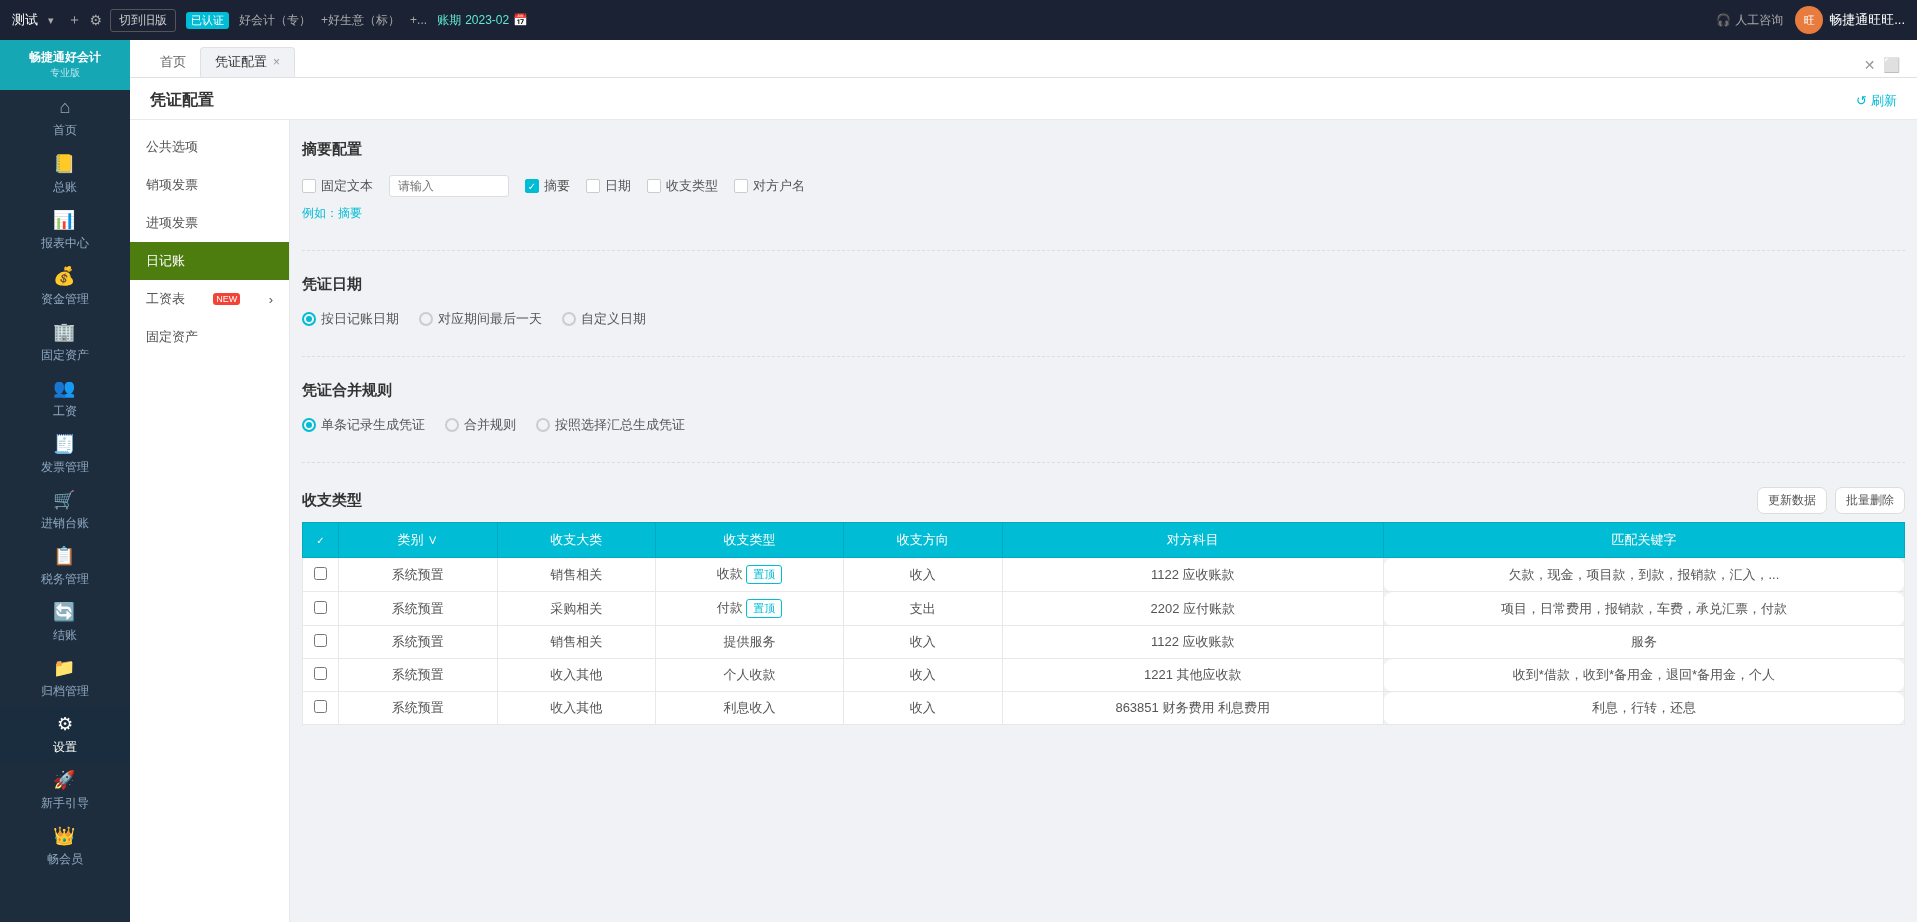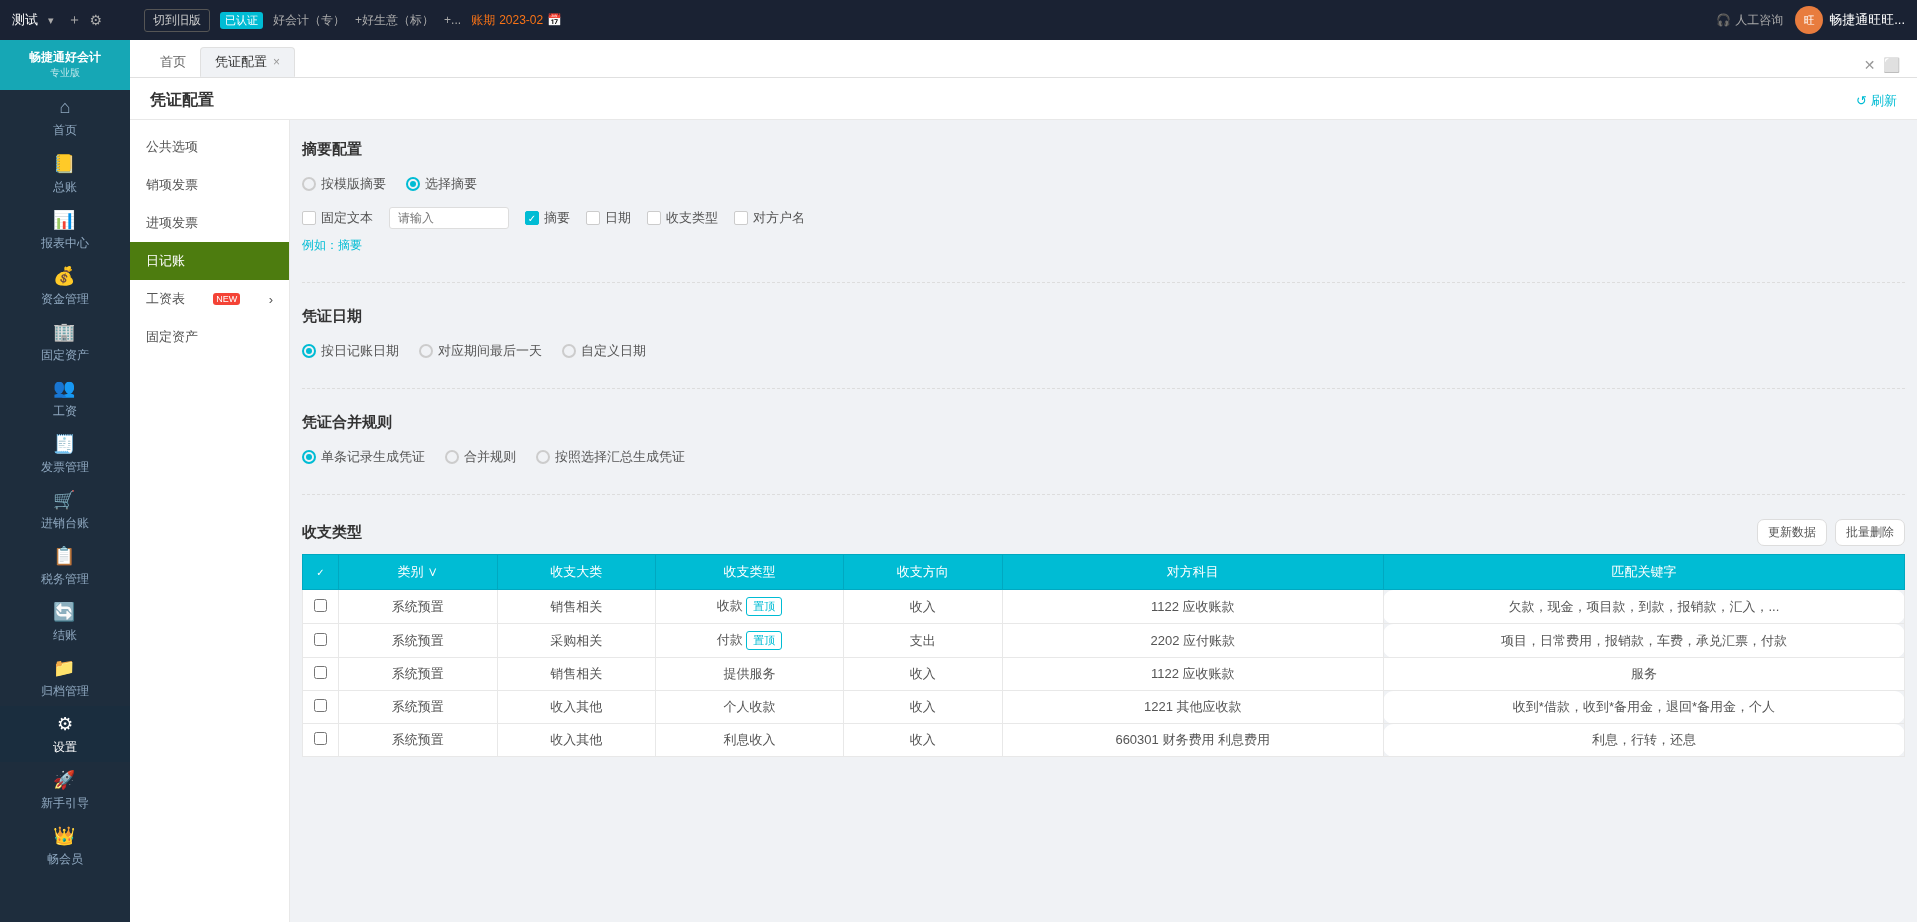--- a/index.html
+++ b/index.html
@@ -4,24 +4,24 @@
   <style>
     * { margin: 0; padding: 0; box-sizing: border-box; }
     body { font-family: 'Microsoft YaHei', Arial, sans-serif; font-size: 13px; background: #f0f2f5; color: #333; width: 1917px; min-height: 922px; display: flex; flex-direction: column; }
 
     
     .top-bar { height: 40px; background: #1a2233; display: flex; align-items: center; padding: 0 12px; gap: 10px; flex-shrink: 0; }
     .top-bar-title { color: #fff; font-size: 13px; }
     .top-bar-dropdown { color: #aaa; font-size: 11px; cursor: pointer; }
     .top-bar-actions { display: flex; align-items: center; gap: 8px; margin-left: 4px; }
     .top-bar-icon { color: #aaa; font-size: 14px; cursor: pointer; }
-    .top-bar-btn { border: 1px solid #555; color: #ccc; background: transparent; border-radius: 3px; padding: 2px 8px; font-size: 12px; cursor: pointer; margin-left: 34px; }
+    .top-bar-btn { border: 1px solid #555; color: #ccc; background: transparent; border-radius: 3px; padding: 2px 8px; font-size: 12px; cursor: pointer; }
     .top-bar-tag { background: #00bcd4; color: #fff; border-radius: 3px; padding: 1px 5px; font-size: 11px; }
     .top-bar-tag2 { background: transparent; color: #aaa; font-size: 12px; }
-    .top-bar-period { color: #f97316; font-size: 12px; display: flex; align-items: center; gap: 4px; }
+    .top-bar-period { color: #5eead4; font-size: 12px; display: flex; align-items: center; gap: 4px; }
     .top-bar-right { margin-left: auto; display: flex; align-items: center; gap: 12px; }
     .top-bar-user { color: #fff; font-size: 13px; display: flex; align-items: center; gap: 6px; cursor: pointer; }
     .avatar-circle { width: 28px; height: 28px; border-radius: 50%; background: #e87c3e; display: flex; align-items: center; justify-content: center; color: #fff; font-size: 11px; }
     .consult-btn { color: #aaa; font-size: 12px; display: flex; align-items: center; gap: 4px; cursor: pointer; }
 
     
     .main-layout { display: flex; flex: 1; }
 
     
     .sidebar { width: 130px; background: #1e2d3d; display: flex; flex-direction: column; flex-shrink: 0; }
@@ -243,30 +243,20 @@
           </div>
           <div class="left-nav-item">
             <span>固定资产</span>
           </div>
         </div>
 
         <div class="right-content">
 
           <div class="section">
             <div class="section-title">摘要配置</div>
-            <div class="radio-group">
-              <label class="radio-item">
-                <span class="radio-circle"></span>
-                <span>按模版摘要</span>
-              </label>
-              <label class="radio-item">
-                <span class="radio-circle checked"></span>
-                <span>选择摘要</span>
-              </label>
-            </div>
             <div class="checkbox-row">
               <label class="checkbox-item">
                 <span class="checkbox-box"></span>
                 <span>固定文本</span>
               </label>
               <input class="text-input" type="text" placeholder="请输入" style="">
               <label class="checkbox-item">
                 <span class="checkbox-box checked">✓</span>
                 <span>摘要</span>
               </label>
@@ -396,21 +386,21 @@
                   <td class="text-left ellipsis">收到*借款，收到*备用金，退回*备用金，个人</td>
                 </tr>
                 <tr>
                   <td><input type="checkbox" style=""></td>
                   <td>系统预置</td>
                   <td>收入其他</td>
                   <td>
                     <span>利息收入</span>
                   </td>
                   <td>收入</td>
-                  <td class="text-left">660301 财务费用 利息费用</td>
+                  <td class="text-left">863851 财务费用 利息费用</td>
                   <td class="text-left ellipsis">利息，行转，还息</td>
                 </tr>
               </tbody>
             </table>
           </div>
 
         </div>
       </div>
     </div>
   </div>

